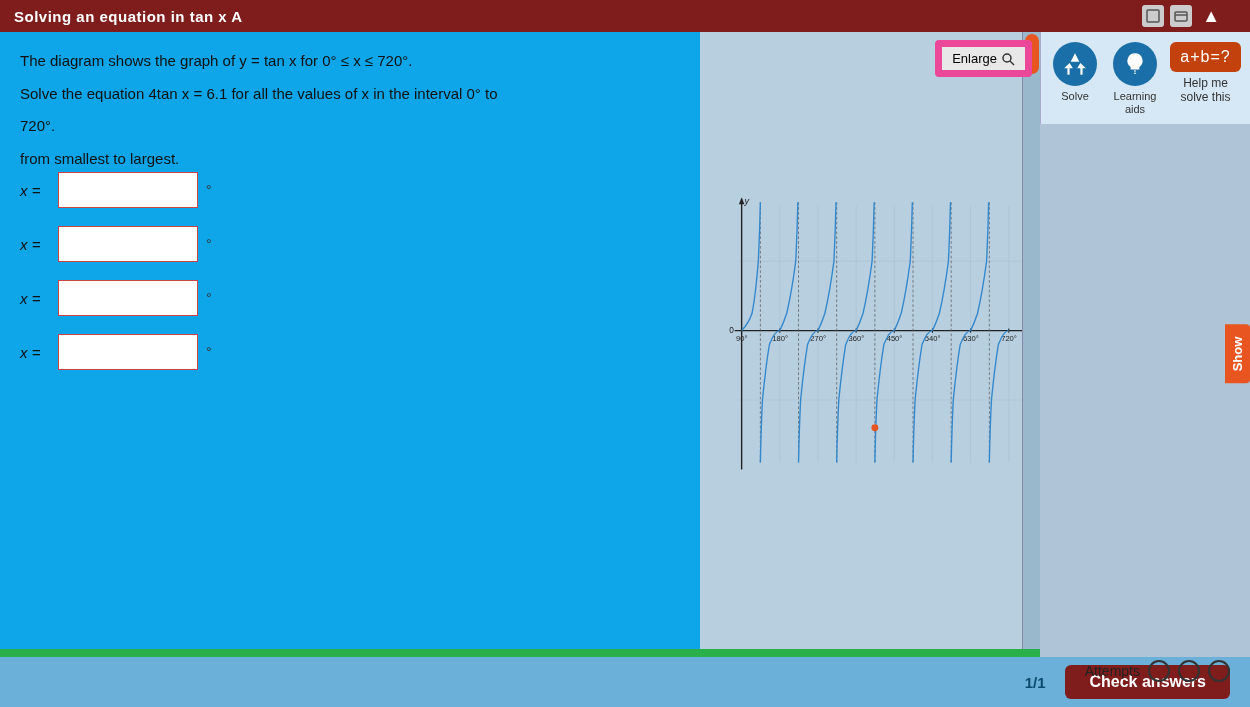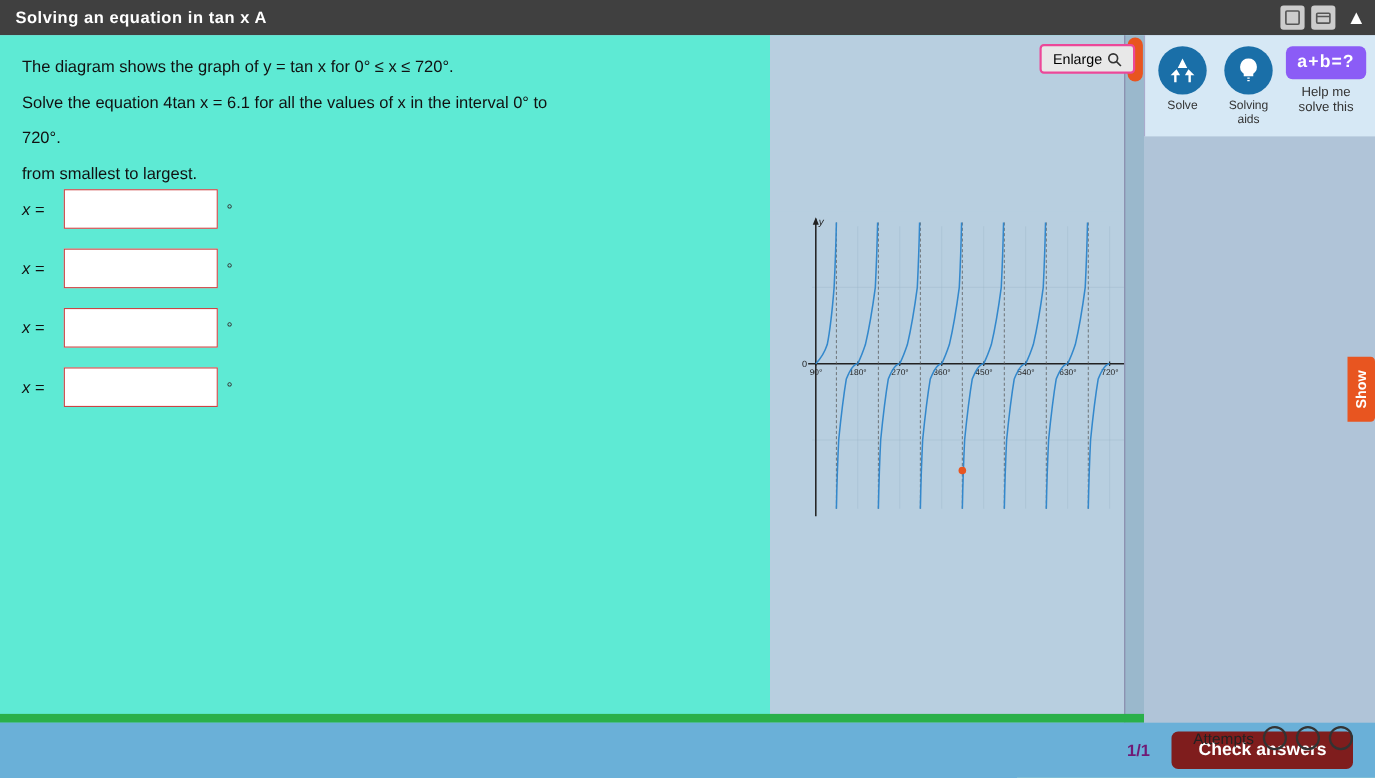--- a/index.html
+++ b/index.html
@@ -7,26 +7,26 @@
       font-family: Arial, sans-serif;
       background: #b0c4d8;
       width: 1250px;
       height: 707px;
       overflow: hidden;
       position: relative;
     }
 
     
     .top-bar {
-      background: #404040;
+      background: #7f1d1d;
       height: 32px;
       display: flex;
       align-items: center;
       justify-content: flex-end;
-      padding-right: 4px;
+      padding-right: 26px;
       gap: 6px;
     }
     .top-bar-title {
       color: white;
       font-size: 15px;
       font-weight: bold;
       flex: 1;
       padding-left: 14px;
       letter-spacing: 0.5px;
     }
@@ -84,44 +84,44 @@
 
     
     .help-item {
       display: flex;
       flex-direction: column;
       align-items: center;
       cursor: pointer;
       min-width: 64px;
     }
     .help-item .ab-box {
-      background: #8b5cf6;
+      background: #c2410c;
       color: white;
       font-size: 16px;
-      font-weight: bold;
+      font-weight: normal;
       border-radius: 6px;
       padding: 6px 10px;
       margin-bottom: 4px;
       letter-spacing: 1px;
     }
     .help-item .item-label {
       font-size: 12px;
       color: #333;
       text-align: center;
       line-height: 1.2;
     }
 
     
     .main-content {
       position: absolute;
       top: 32px;
       left: 0;
       right: 210px;
       bottom: 50px;
-      background: #5eead4;
+      background: #0ea5e9;
       padding: 18px 20px 10px 20px;
       overflow: hidden;
     }
 
     .problem-text {
       font-size: 15px;
       color: #111;
       margin-bottom: 10px;
       line-height: 1.5;
     }
@@ -135,21 +135,21 @@
       background: #b8cfe0;
       overflow: hidden;
     }
 
     
     .enlarge-btn {
       position: absolute;
       top: 8px;
       right: 8px;
       background: #e8e8e8;
-      border: 2px solid #ec4899;
+      border: 7px solid #ec4899;
       border-radius: 4px;
       padding: 4px 10px;
       font-size: 13px;
       cursor: pointer;
       display: flex;
       align-items: center;
       gap: 4px;
       z-index: 10;
     }
 
@@ -201,21 +201,21 @@
       right: 0;
       height: 50px;
       background: #6ab0d8;
       display: flex;
       align-items: center;
       justify-content: flex-end;
       padding: 0 20px;
       gap: 20px;
     }
     .page-indicator {
-      color: #701a75;
+      color: #0c4a6e;
       font-size: 15px;
       font-weight: bold;
     }
     .check-btn {
       background: #7f1d1d;
       color: white;
       font-size: 16px;
       font-weight: bold;
       border: none;
       border-radius: 6px;
@@ -292,21 +292,21 @@
     </div>
     <span class="item-label">Solve</span>
   </div>
   <div class="toolbar-item">
     <div class="icon-circle">
 
       <svg viewBox="0 0 24 24" fill="white">
         <path d="M12 2a7 7 0 0 0-4 12.74V17h8v-2.26A7 7 0 0 0 12 2zm-1 16h2v1h-2zm0 2h2v1h-2z"></path>
       </svg>
     </div>
-    <span class="item-label">Solving aids</span>
+    <span class="item-label">Learning aids</span>
   </div>
   <div class="help-item">
     <div class="ab-box">a+b=?</div>
     <span class="item-label">Help me solve this</span>
   </div>
 </div>
 
 <div class="main-content">
 
   <p class="problem-text">

